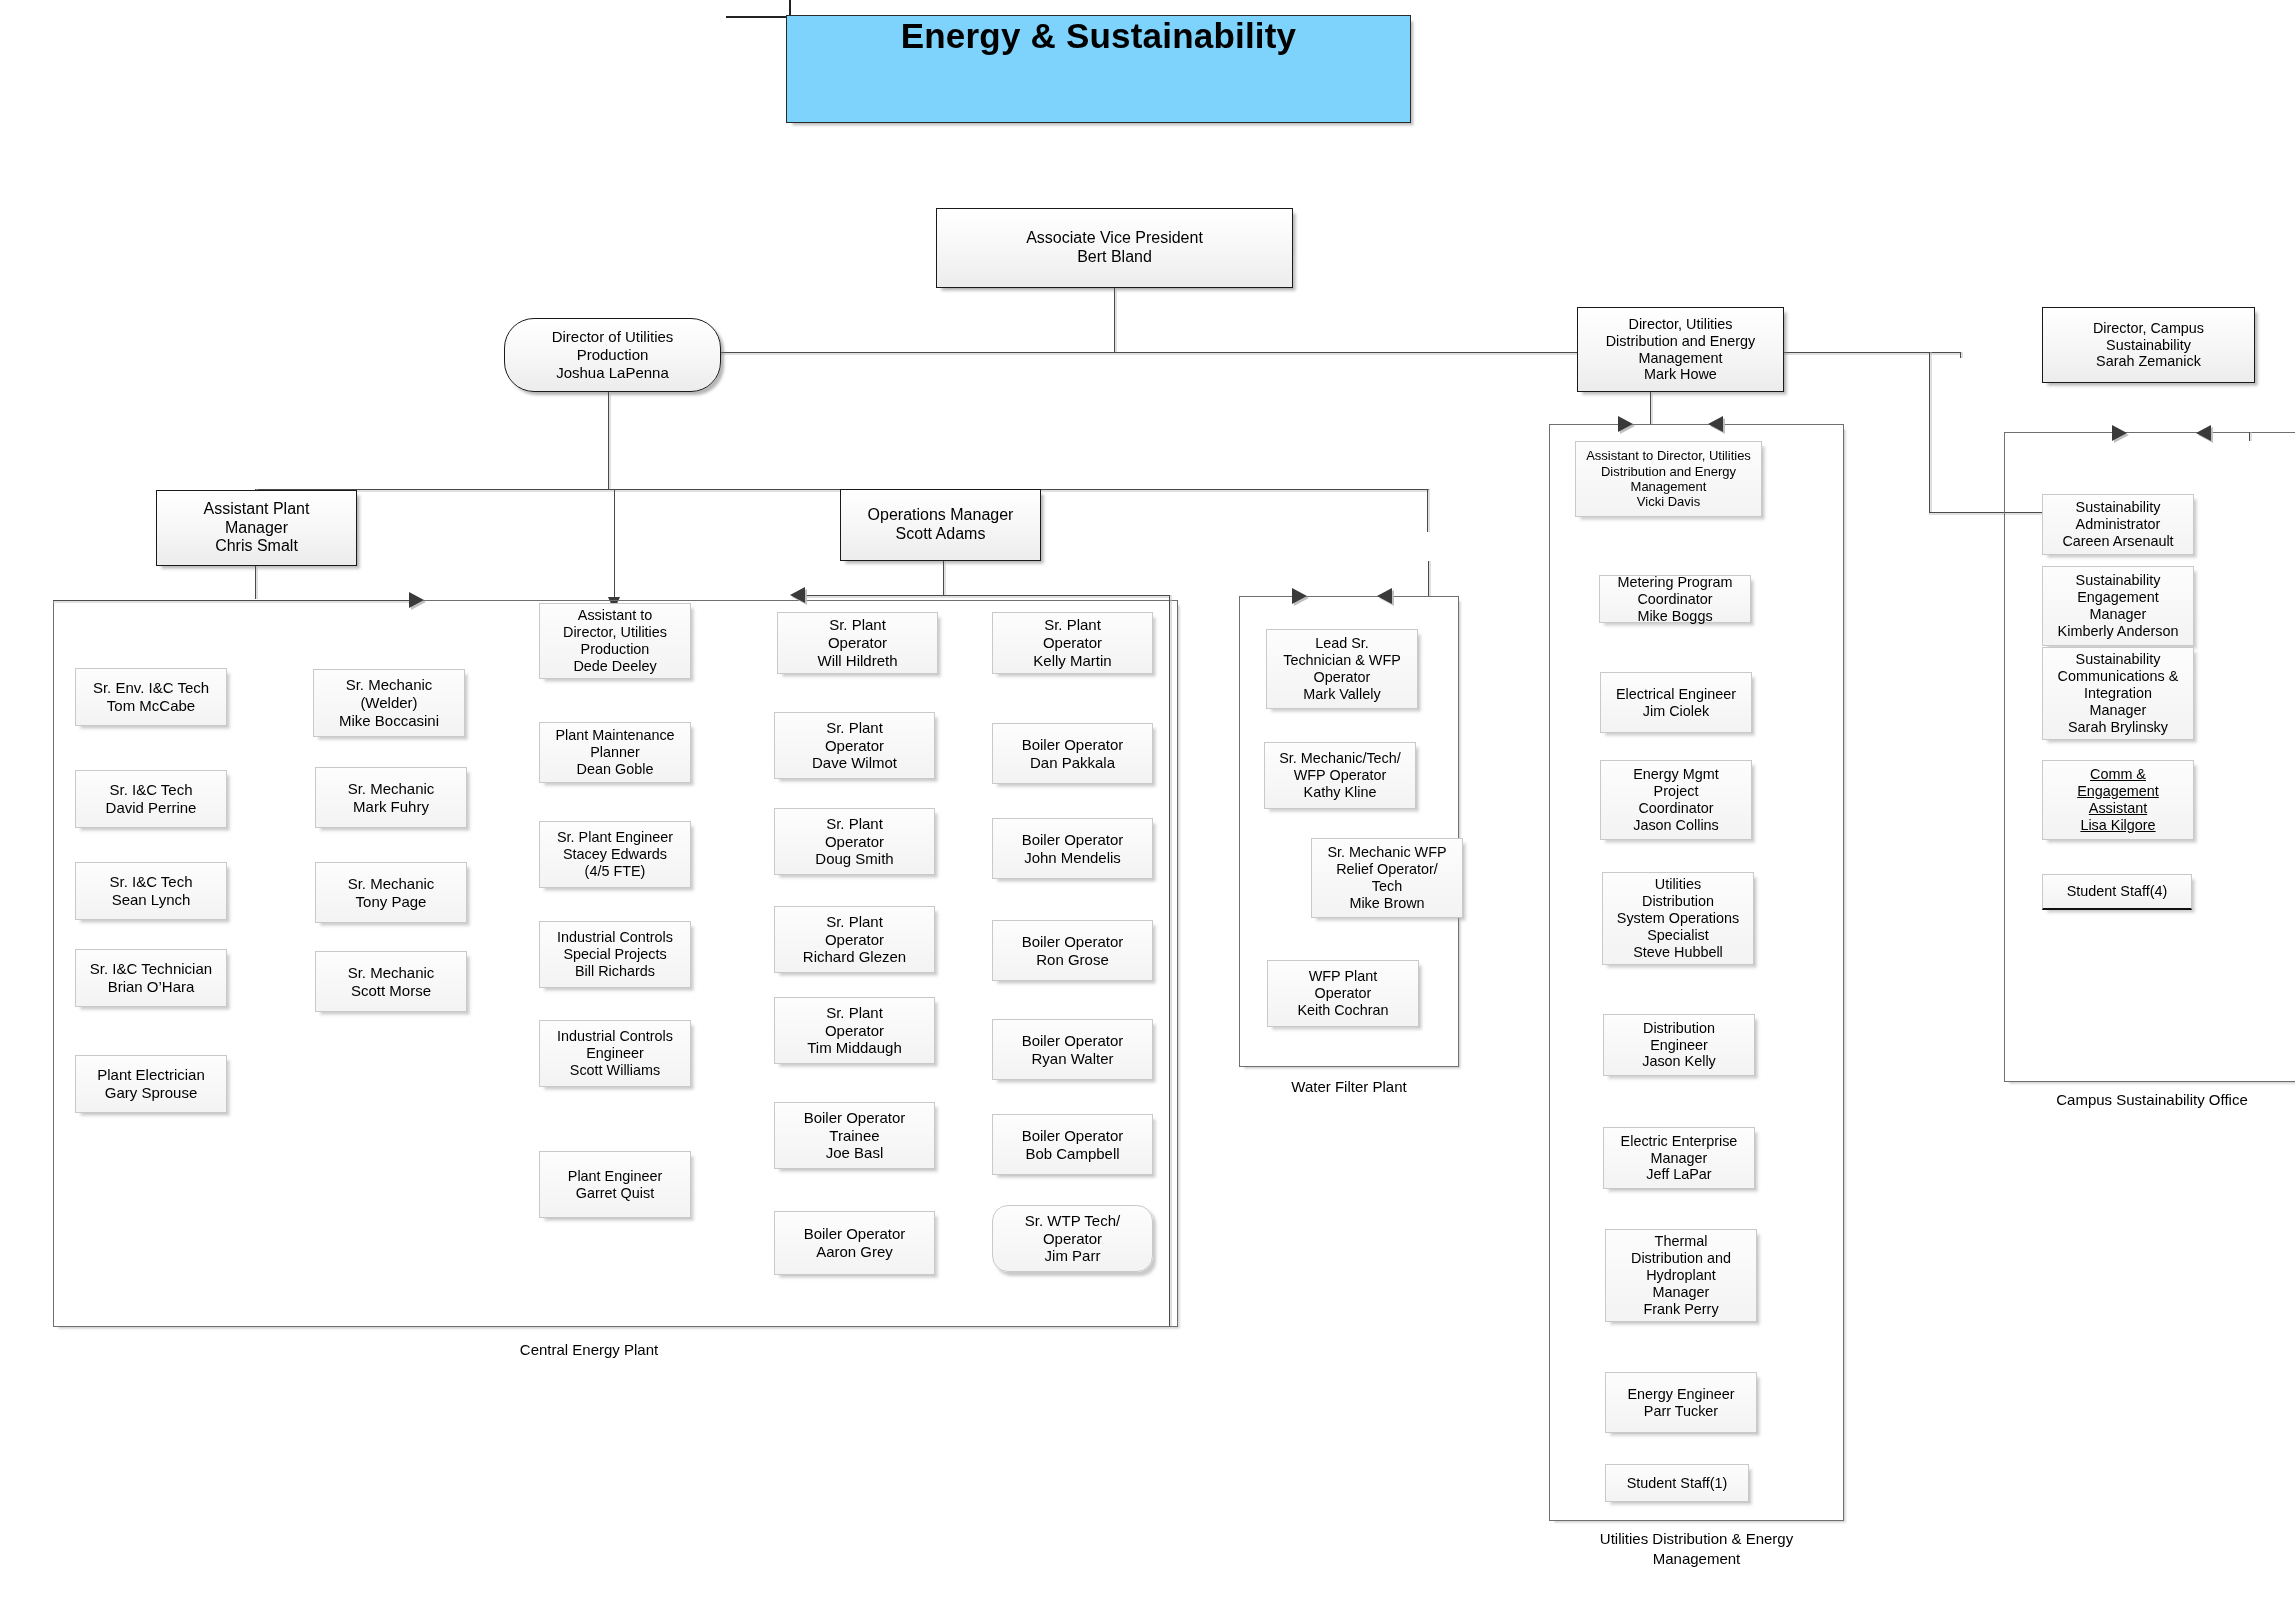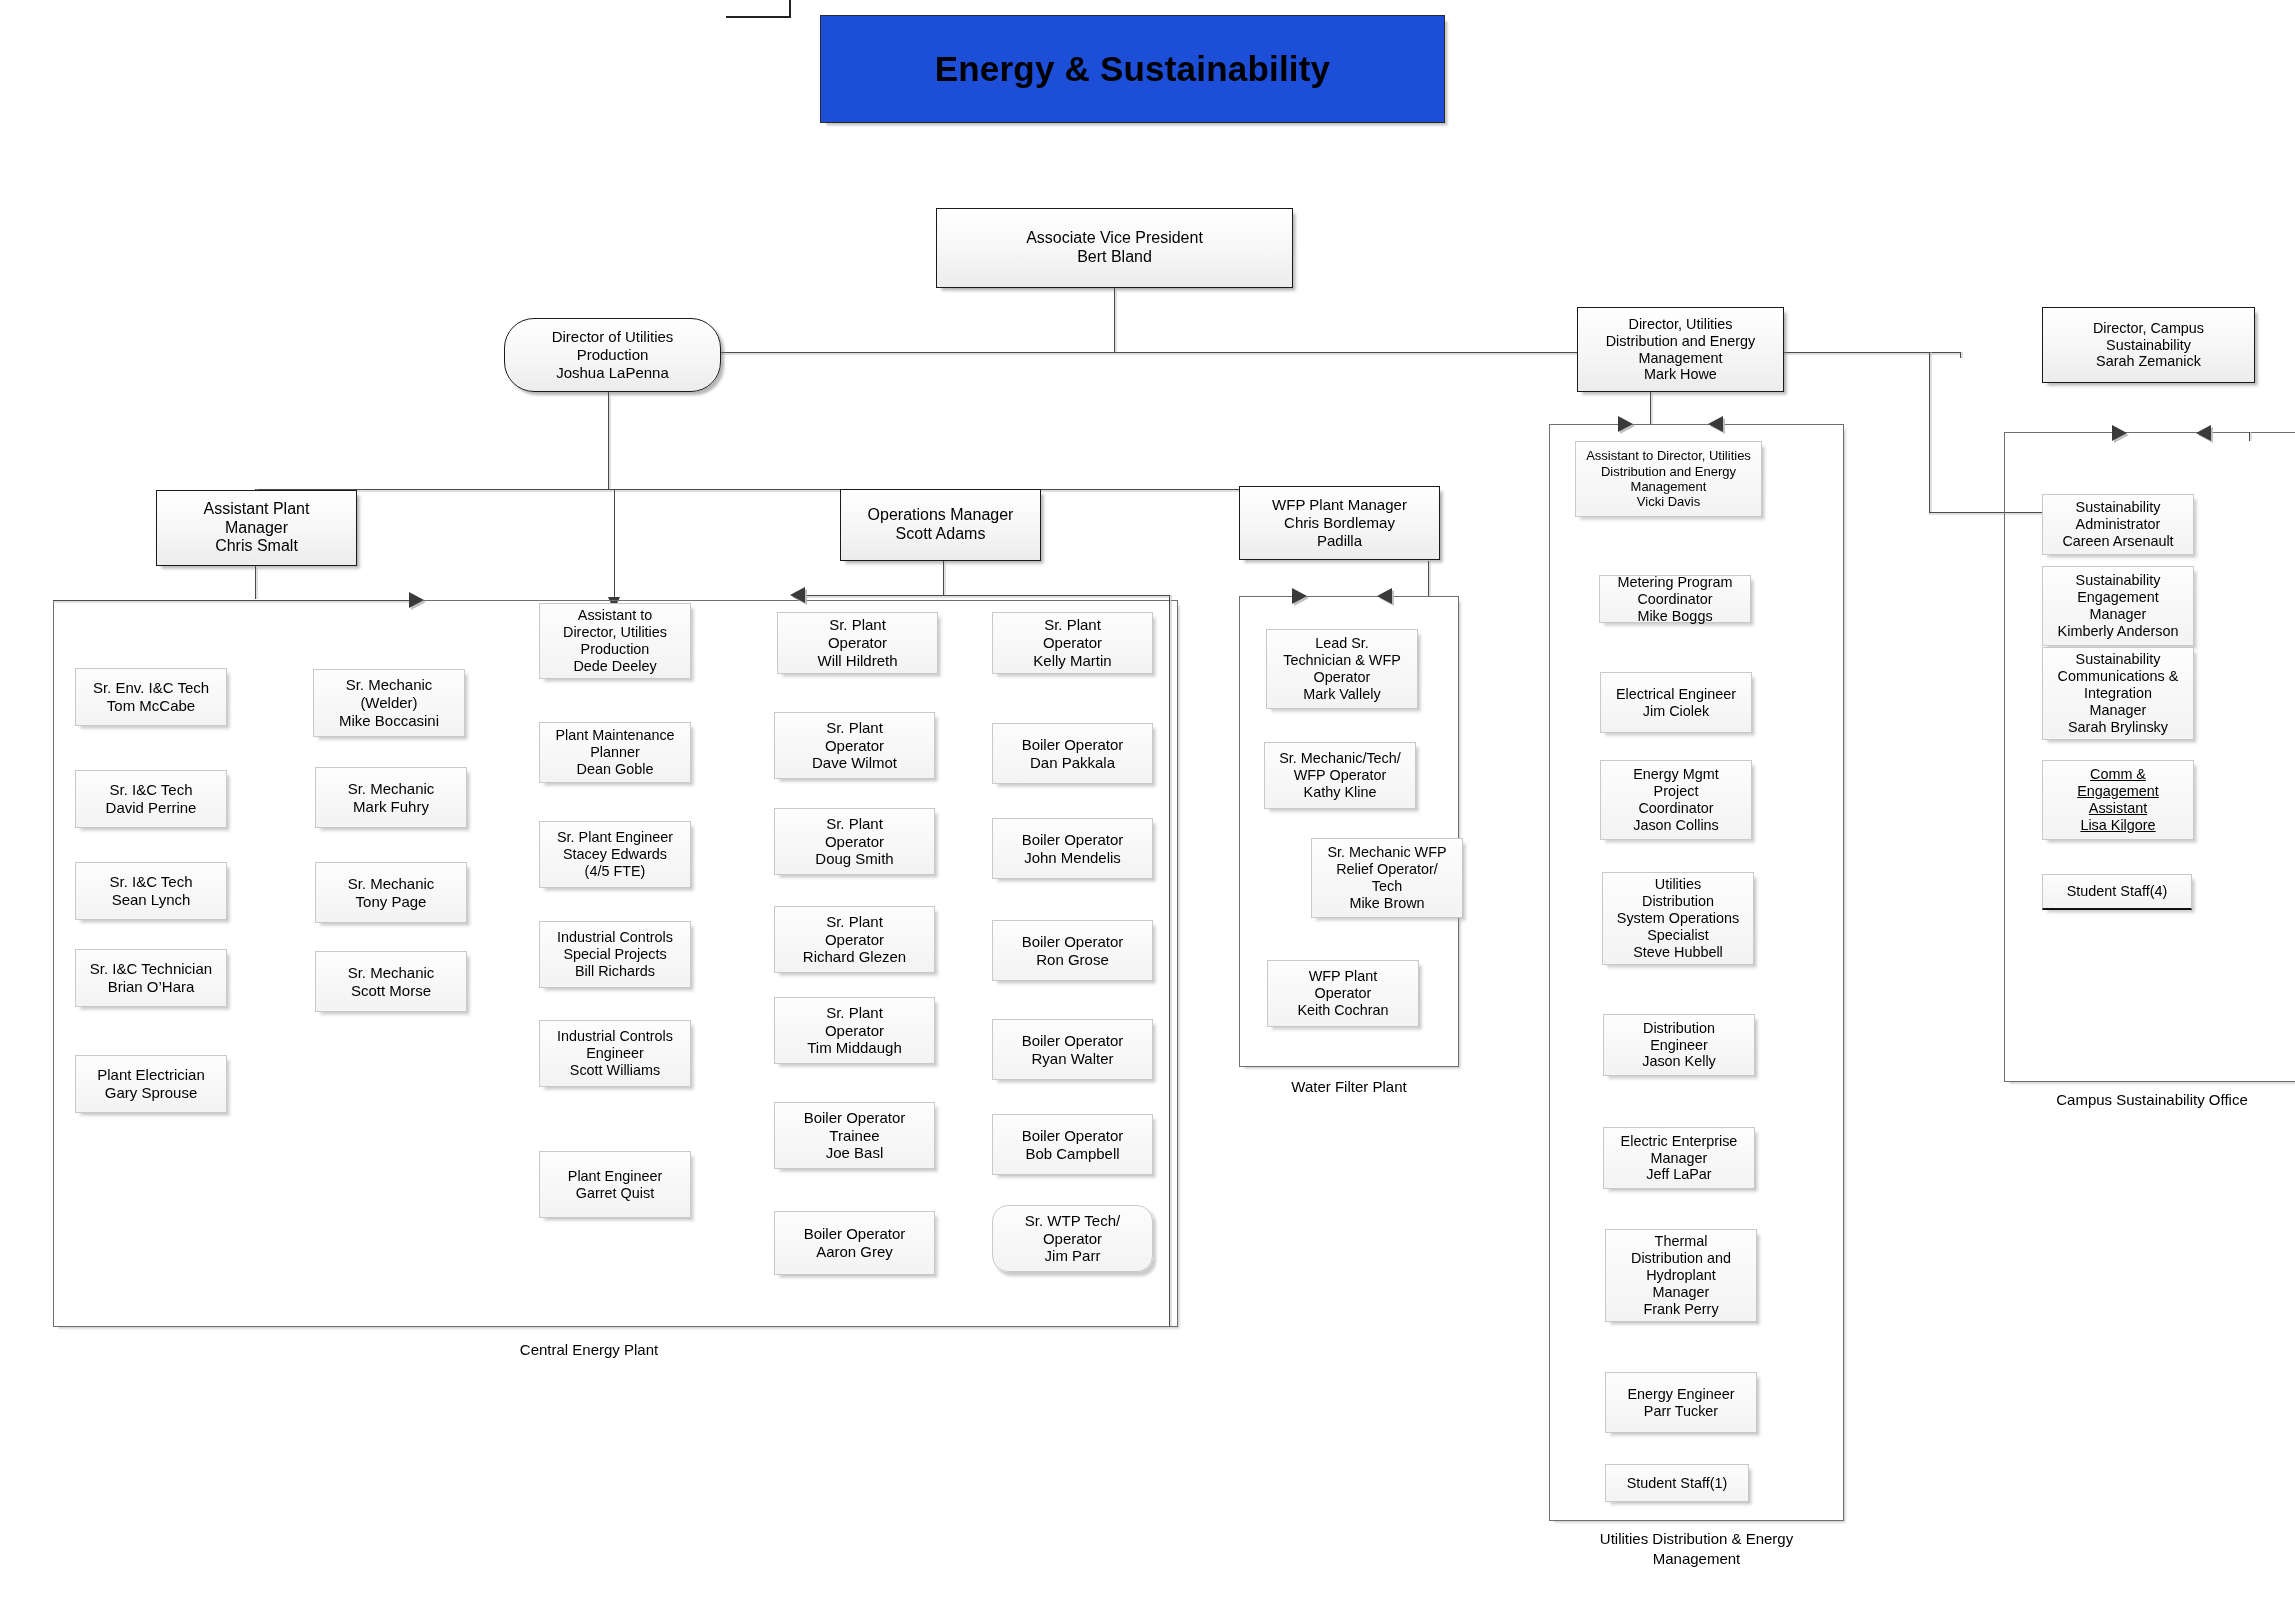--- a/index.html
+++ b/index.html
@@ -14,24 +14,24 @@
         box-shadow:3.8px 3.8px 3px -0.8px rgba(120,120,120,.55);
         display:flex;align-items:center;justify-content:center;text-align:center;
         line-height:1.18;}
   .node span{display:block;white-space:pre-line;}
   .node.strong{border:1.5px solid #1a1a1a;
         background:linear-gradient(to bottom,#ffffff 0%,#f7f7f7 50%,#ececec 100%);}
   .node.flat{box-shadow:3.8px 3.8px 3px -0.8px rgba(150,150,150,.5);border:0.8px solid #c9c9c9;
         background:linear-gradient(to bottom,#fdfdfd 0%,#f3f3f3 100%);}
 
   
-  #title-box{position:absolute;left:820px;top:15px;width:623px;height:106px;
-        border:1.1px solid #2a2a2a;background:#1d4ed8;
+  #title-box{position:absolute;left:786px;top:15px;width:623px;height:106px;
+        border:1.1px solid #2a2a2a;background:#7dd3fc;
         box-shadow:4.6px 4.6px 2.3px -1.5px rgba(175,175,175,.75);
-        display:flex;align-items:center;justify-content:center;}
+        display:flex;justify-content:center;}
   #title-box .t{font-size:35px;font-weight:bold;letter-spacing:0.2px;}
   #title-stub-v{position:absolute;left:789px;top:0;width:1.5px;height:16.7px;background:#222;}
   #title-stub-h{position:absolute;left:726px;top:16px;width:65px;height:1.5px;background:#222;}
 
   
   .ln{position:absolute;background:#4a4a4a;}
   .lnh{height:1.1px;}
   .lnv{width:1.1px;}
   .ln.sh{box-shadow:0 1.5px 0 0 rgba(190,190,190,.95);}
   .ln.shv{box-shadow:1.5px 0 0 0 rgba(190,190,190,.95);}
@@ -111,25 +111,20 @@
 
   <div class="node strong fs21" style="left:156px;top:490px;width:201px;height:76px;">
     <span>Assistant Plant
 Manager
 Chris Smalt</span>
   </div>
   <div class="node strong fs21" style="left:840px;top:489px;width:201px;height:72px;">
     <span>Operations Manager
 Scott Adams</span>
   </div>
-  <div class="node strong fs20" style="left:1239px;top:486px;width:201px;height:74px;">
-    <span>WFP Plant Manager
-Chris Bordlemay
-Padilla</span>
-  </div>
 
   <div class="frame" style="left:53px;top:600px;width:1125px;height:727px;"></div>
   <div class="caption" style="left:414px;top:1340px;width:350px;">Central Energy Plant</div>
 
   <div class="ln lnv shv" style="left:255px;top:566px;height:33px;"></div>
   <div class="ln lnh sh" style="left:53px;top:600px;width:357px;"></div>
   <div class="arrow right" style="left:409px;top:592px;"></div>
 
   <div class="node flat fs20" style="left:75px;top:668px;width:152px;height:58px;">
       <span>Sr. Env. I&amp;C  Tech

